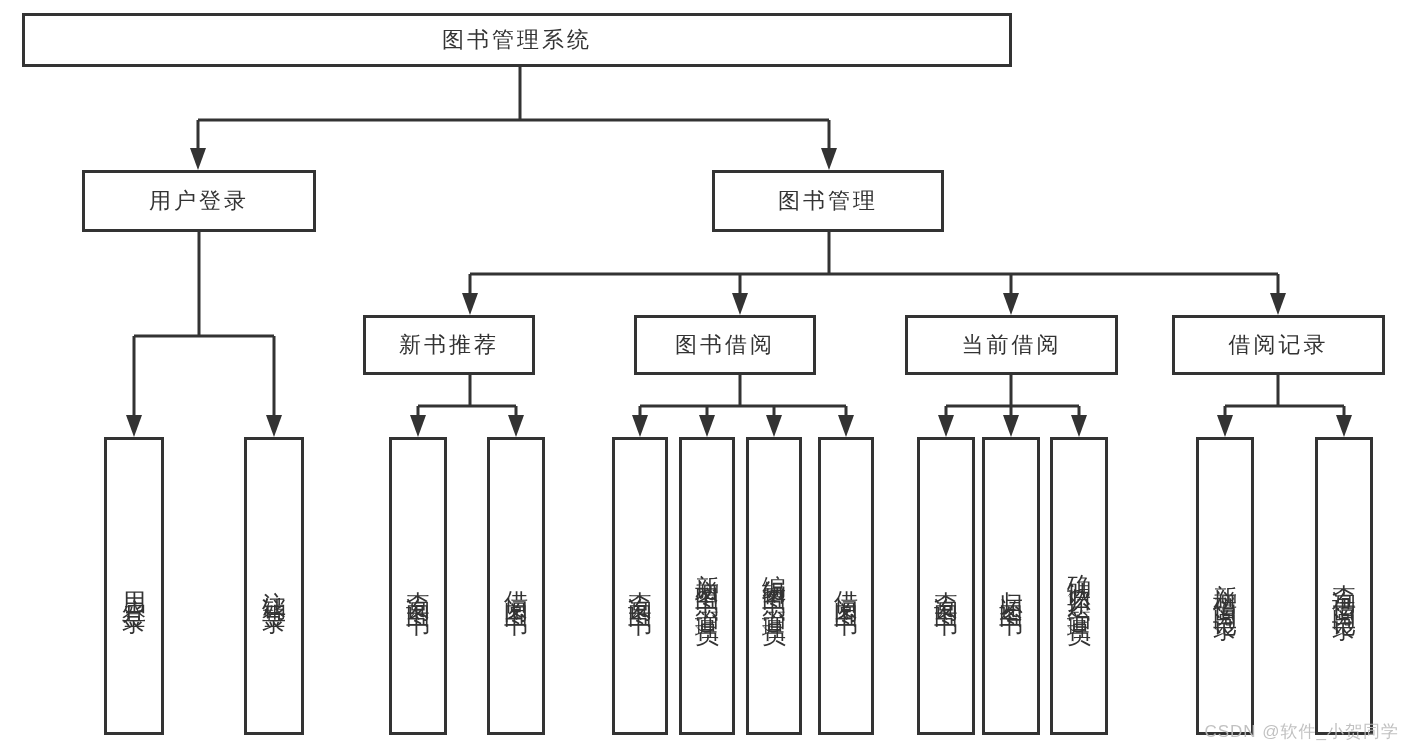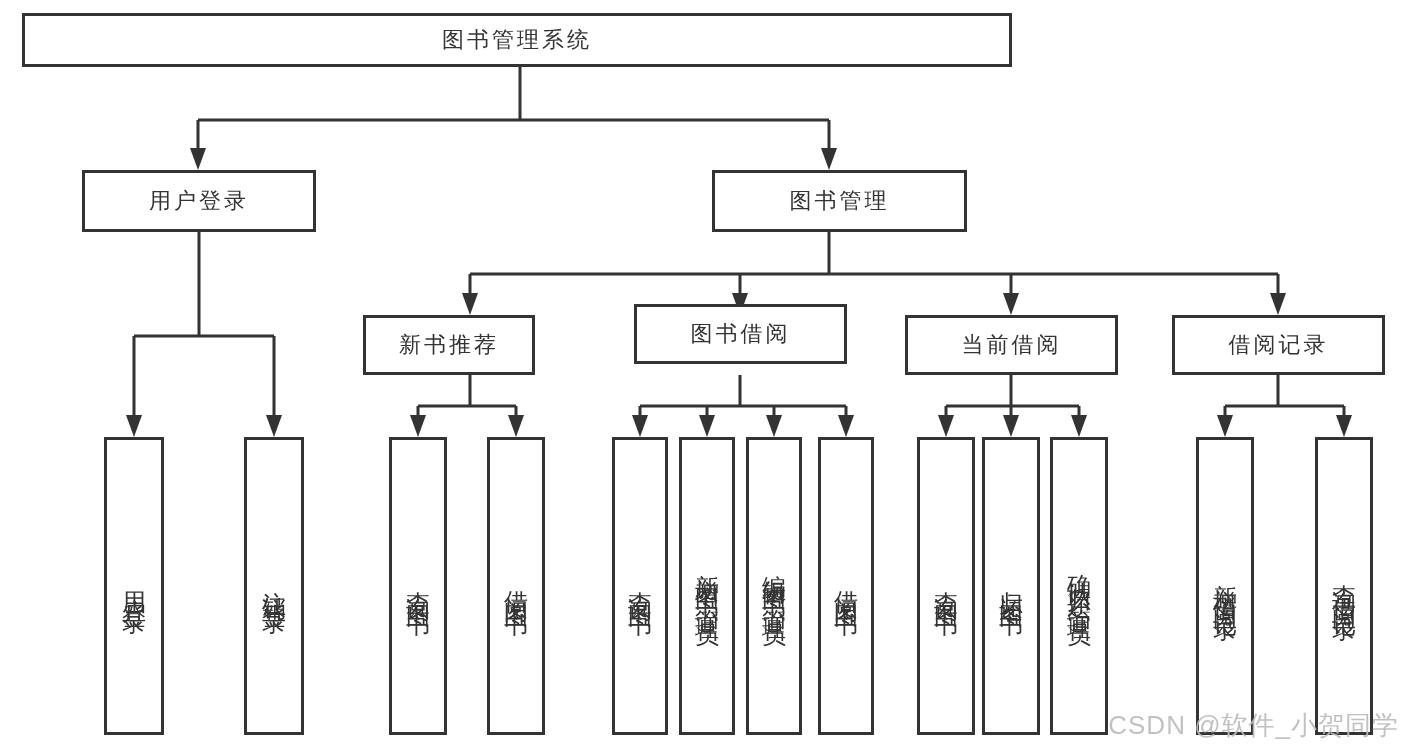--- a/index.html
+++ b/index.html
@@ -32,21 +32,21 @@
   .node.h{font-size:22px;letter-spacing:3px;font-weight:400;}
   .node.v{
     writing-mode:vertical-rl;
     font-size:24px;
     letter-spacing:7px;
     line-height:1;
   }
   .watermark{
     position:absolute;
     right:6px;bottom:4px;
-    font-size:26px;
+    font-size:17px;
     letter-spacing:1px;
     color:var(--wm);
     opacity:.92;
     z-index:5;
     white-space:nowrap;
   }
 </style>
 </head>
 <body>
 
@@ -84,24 +84,24 @@
       <use href="#arrowhead" x="1011" y="437"></use>
       <use href="#arrowhead" x="1079" y="437"></use>
       <use href="#arrowhead" x="1225" y="437"></use>
       <use href="#arrowhead" x="1344" y="437"></use>
     </g>
   </svg>
 
   <div class="node h" style="left:22px;top:13px;width:990px;height:54px">图书管理系统</div>
 
   <div class="node h" style="left:82px;top:170px;width:234px;height:62px">用户登录</div>
-  <div class="node h" style="left:712px;top:170px;width:255px;height:62px">图书管理</div>
+  <div class="node h" style="left:712px;top:170px;width:232px;height:62px">图书管理</div>
 
   <div class="node h" style="left:363px;top:315px;width:172px;height:60px">新书推荐</div>
-  <div class="node h" style="left:634px;top:304px;width:213px;height:60px">图书借阅</div>
+  <div class="node h" style="left:634px;top:315px;width:182px;height:60px">图书借阅</div>
   <div class="node h" style="left:1172px;top:315px;width:213px;height:60px">借阅记录</div>
   <div class="node h" style="left:905px;top:315px;width:213px;height:60px">当前借阅</div>
 
   <div class="node v" style="left:104px;top:437px;width:60px;height:298px">用户登录</div>
   <div class="node v" style="left:244px;top:437px;width:60px;height:298px">注销登录</div>
 
   <div class="node v" style="left:389px;top:437px;width:58px;height:298px">查询图书</div>
   <div class="node v" style="left:487px;top:437px;width:58px;height:298px">借阅图书</div>
 
   <div class="node v" style="left:612px;top:437px;width:56px;height:298px">查询图书</div>

